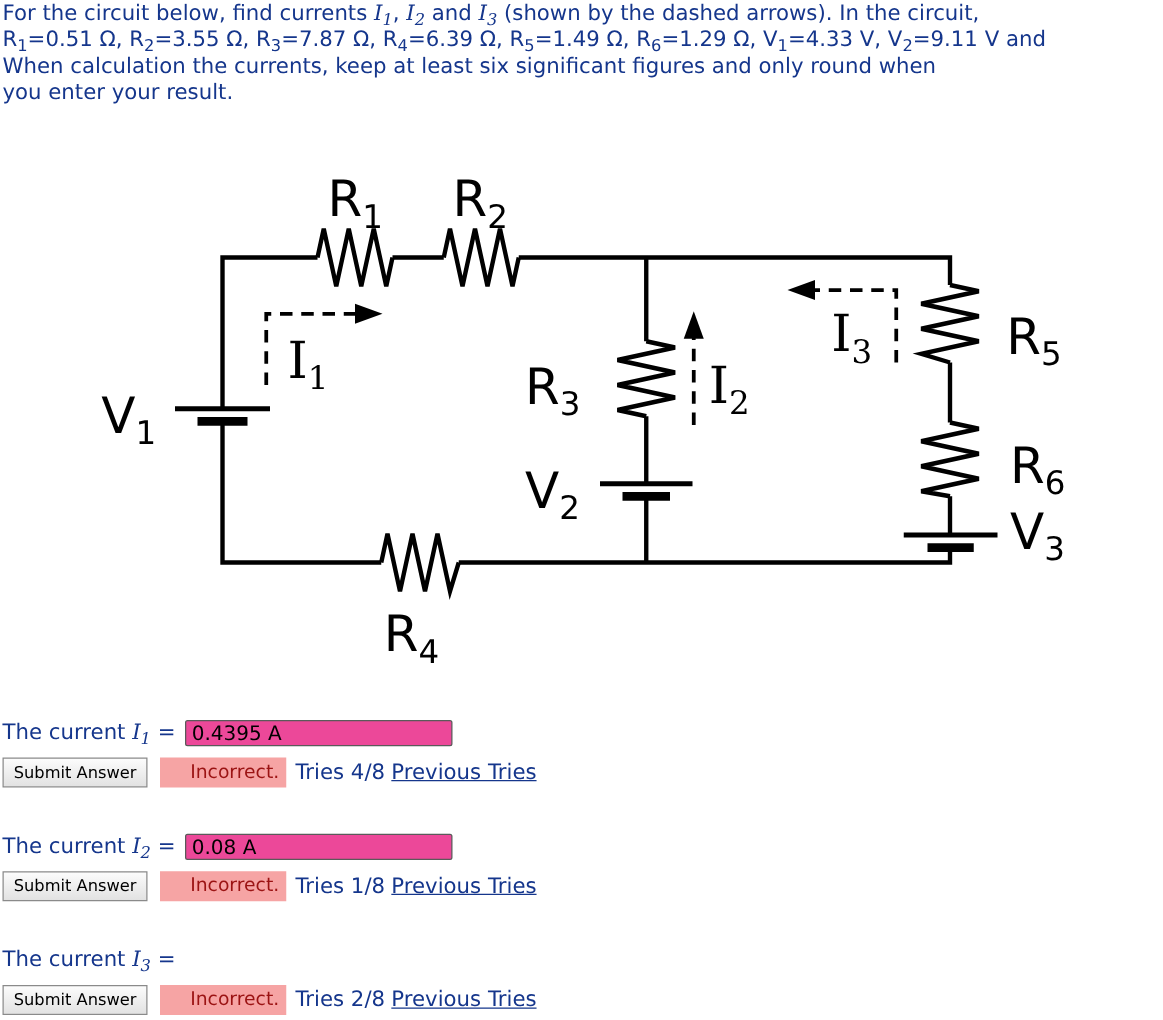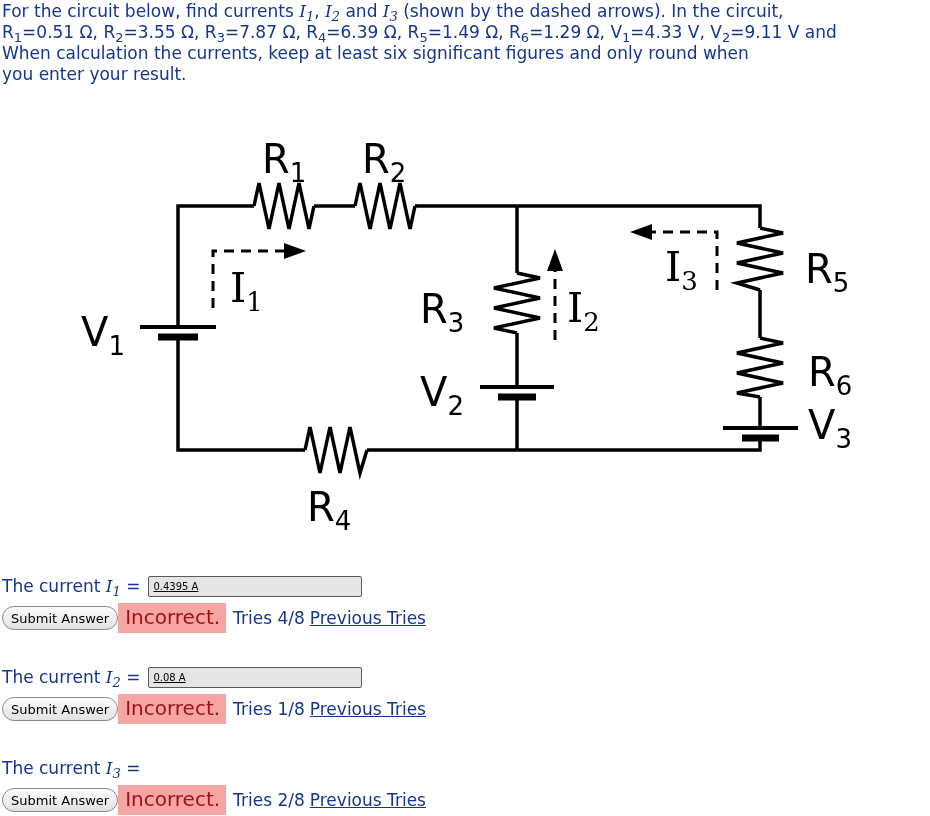--- a/index.html
+++ b/index.html
@@ -32,32 +32,32 @@
   .ahead{fill:var(--black);stroke:none;}
   .clabel{font-family:"DejaVu Sans","Liberation Sans",sans-serif;font-size:40px;fill:var(--black);}
   .ilabel{font-family:"DejaVu Serif","Liberation Serif",serif;font-size:41px;fill:var(--black);}
   .csub{font-size:26px;}
   
   .ans{position:absolute;left:2px;color:var(--navy);}
   .ans-line1{display:flex;align-items:flex-start;height:22px;font-size:17px;}
   .ans-line1 sub{font-size:13px;line-height:0;vertical-align:-4px;}
   .ans-input{
     margin-left:8px;width:204px;height:17px;border:1px solid #5a5a5a;border-radius:2px;
-    font-family:"DejaVu Sans","Liberation Sans",sans-serif;font-size:10px;color:#000;
-    padding:1px 4px;background:#e5e5e5;text-decoration:underline;
+    font-family:"DejaVu Sans","Liberation Sans",sans-serif;font-size:16px;color:#000;
+    padding:1px 4px;background:#ec4899;
   }
   .ans-line2{display:flex;align-items:center;margin-top:5px;height:30px;}
   .submit-btn{
     font-family:"DejaVu Sans","Liberation Sans",sans-serif;font-size:13px;color:#000;
     background:linear-gradient(#fcfcfc,#e2e2e2);
-    border:1px solid #8a8a8a;border-radius:12px;height:24px;padding:1px 8px;cursor:pointer;
+    border:1px solid #8a8a8a;border-radius:0;height:24px;padding:1px 8px;cursor:pointer;
   }
   .badge{
-    background:var(--pink);color:var(--red);
-    font-size:20px;padding:2px 6px 4px 7px;white-space:nowrap;
+    margin-left:10px;background:var(--pink);color:var(--red);
+    font-size:15px;padding:2px 6px 4px 24px;white-space:nowrap;
   }
   .tries{margin-left:7px;font-size:17px;white-space:nowrap;}
   .prev{margin-left:5px;font-size:17px;color:var(--navy);text-decoration:underline;cursor:pointer;white-space:nowrap;}
 </style>
 </head>
 <body>
 
 <div class="problem">
   <div class="pline">For the circuit below, find currents <i class="ser">I<sub>1</sub></i>, <i class="ser">I<sub>2</sub></i> and <i class="ser">I<sub>3</sub></i> (shown by the dashed arrows). In the circuit,</div>
   <div class="pline">R<sub>1</sub>=0.51 Ω, R<sub>2</sub>=3.55 Ω, R<sub>3</sub>=7.87 Ω, R<sub>4</sub>=6.39 Ω, R<sub>5</sub>=1.49 Ω, R<sub>6</sub>=1.29 Ω, V<sub>1</sub>=4.33 V, V<sub>2</sub>=9.11 V and</div>

